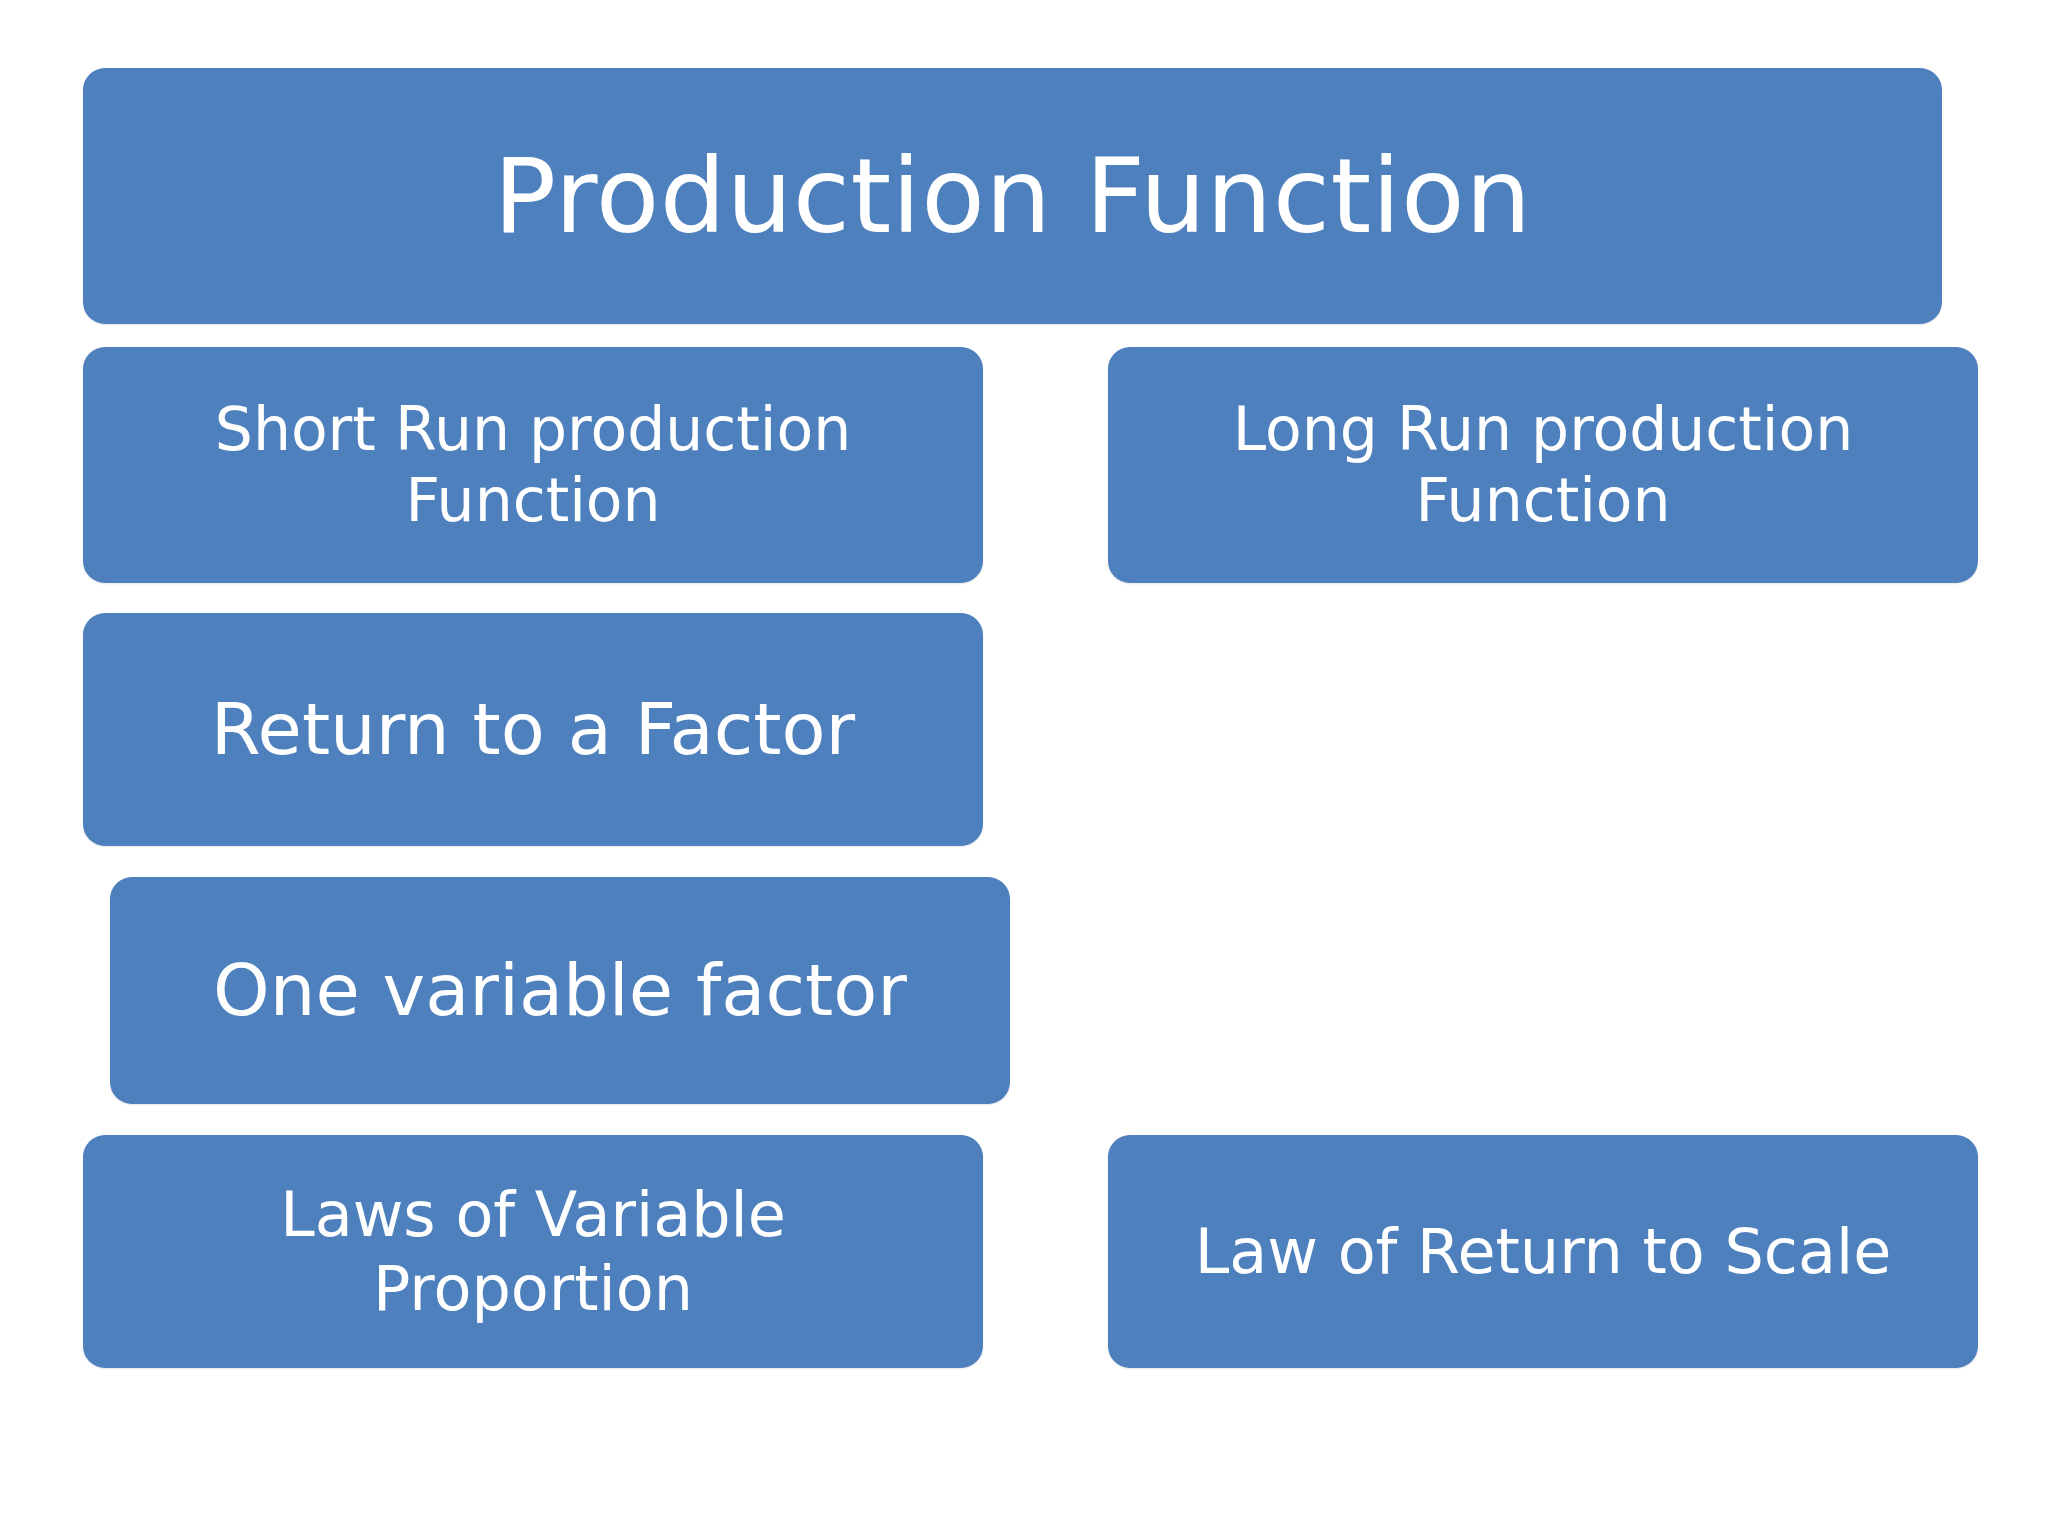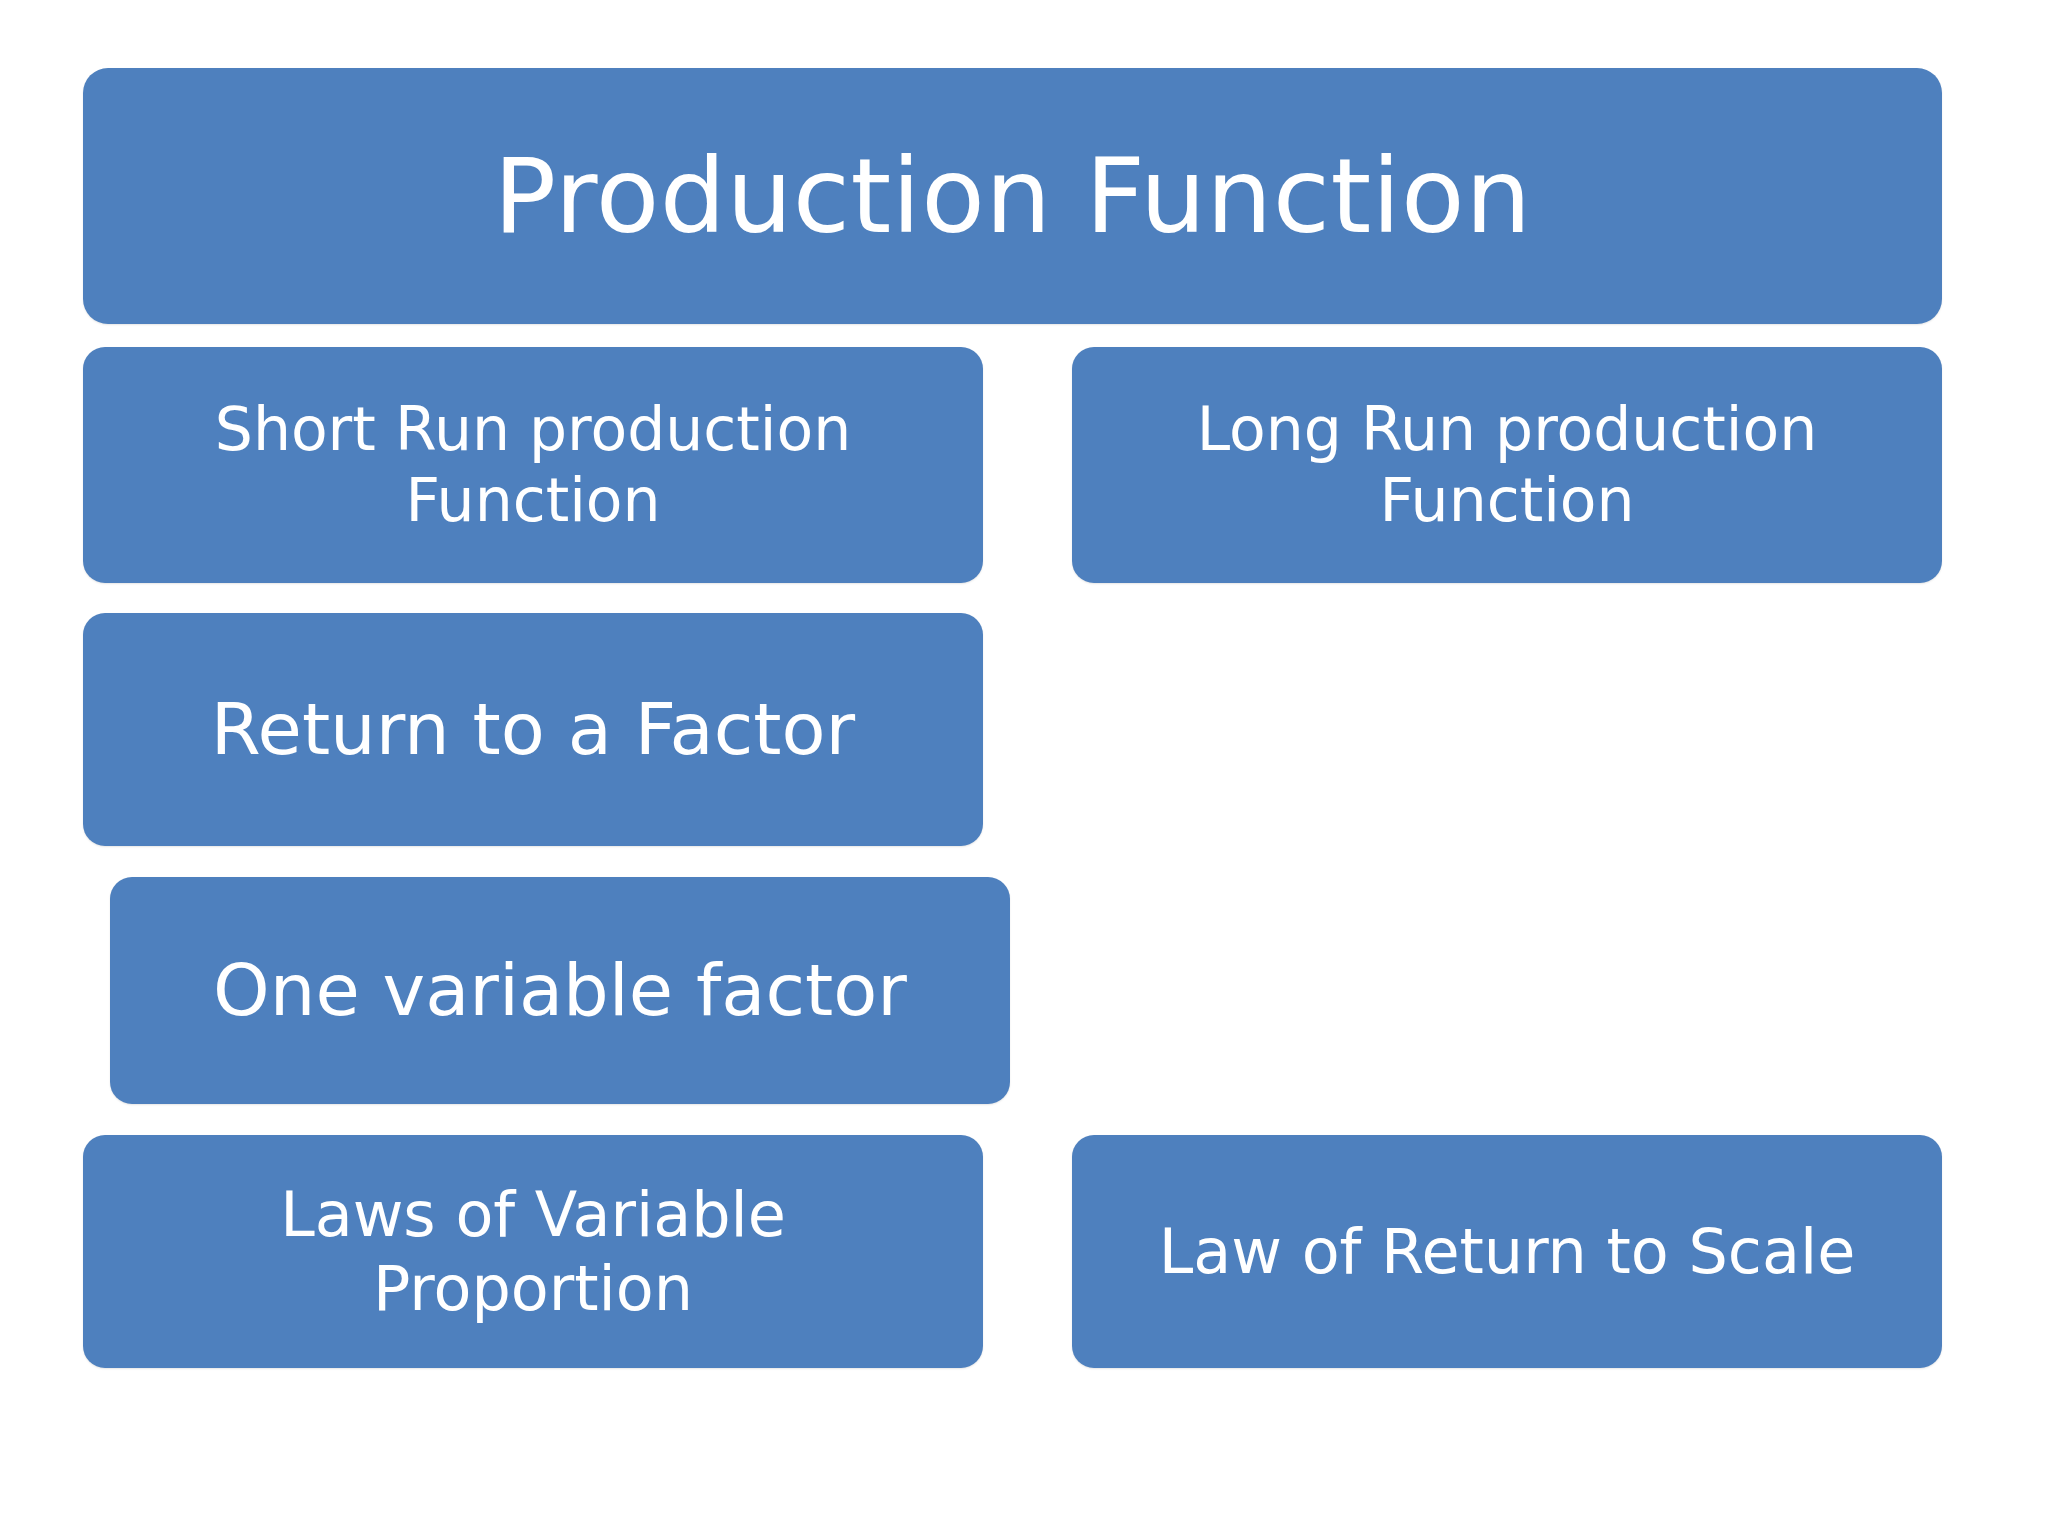--- a/index.html
+++ b/index.html
@@ -39,26 +39,25 @@
   }
 
   
   #title-box {
     left: 83px;
     top: 68px;
     width: 1859px;
     height: 256px;
     font-size: 104px;
     letter-spacing: 0.5px;
-    border-radius: 25px;
   }
 
   
   .col-left  { left: 83px;   width: 900px; }
-  .col-right { left: 1072px; width: 870px; }
+  .col-right { left: 1108px; width: 870px; }
 
   
   .row-2 { top: 347px;  height: 236px; }
   .row-3 { top: 613px;  height: 233px; }
   .row-4 { top: 877px;  height: 227px; margin-left: 27px; }
   .row-5 { top: 1135px; height: 233px; }
 
   .box-text {
     display: block;
     font-size: 60px;

